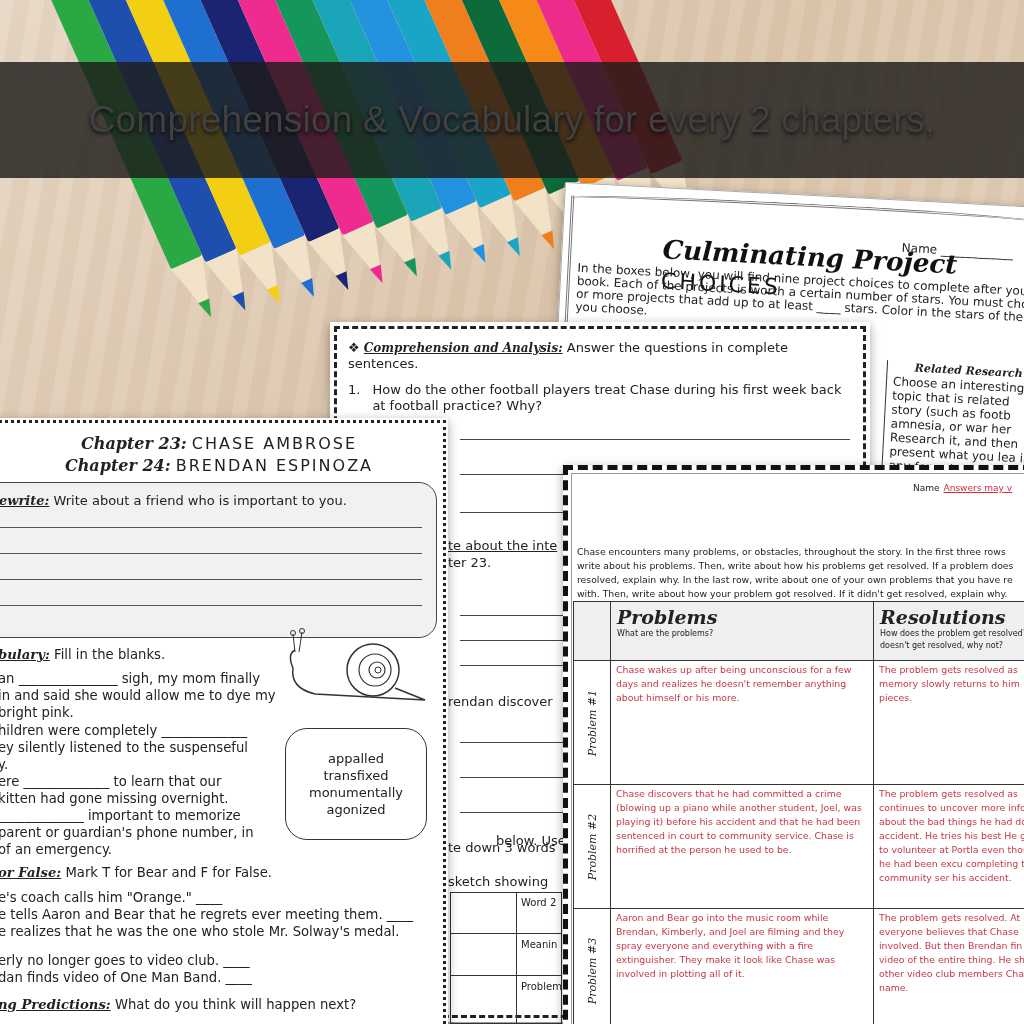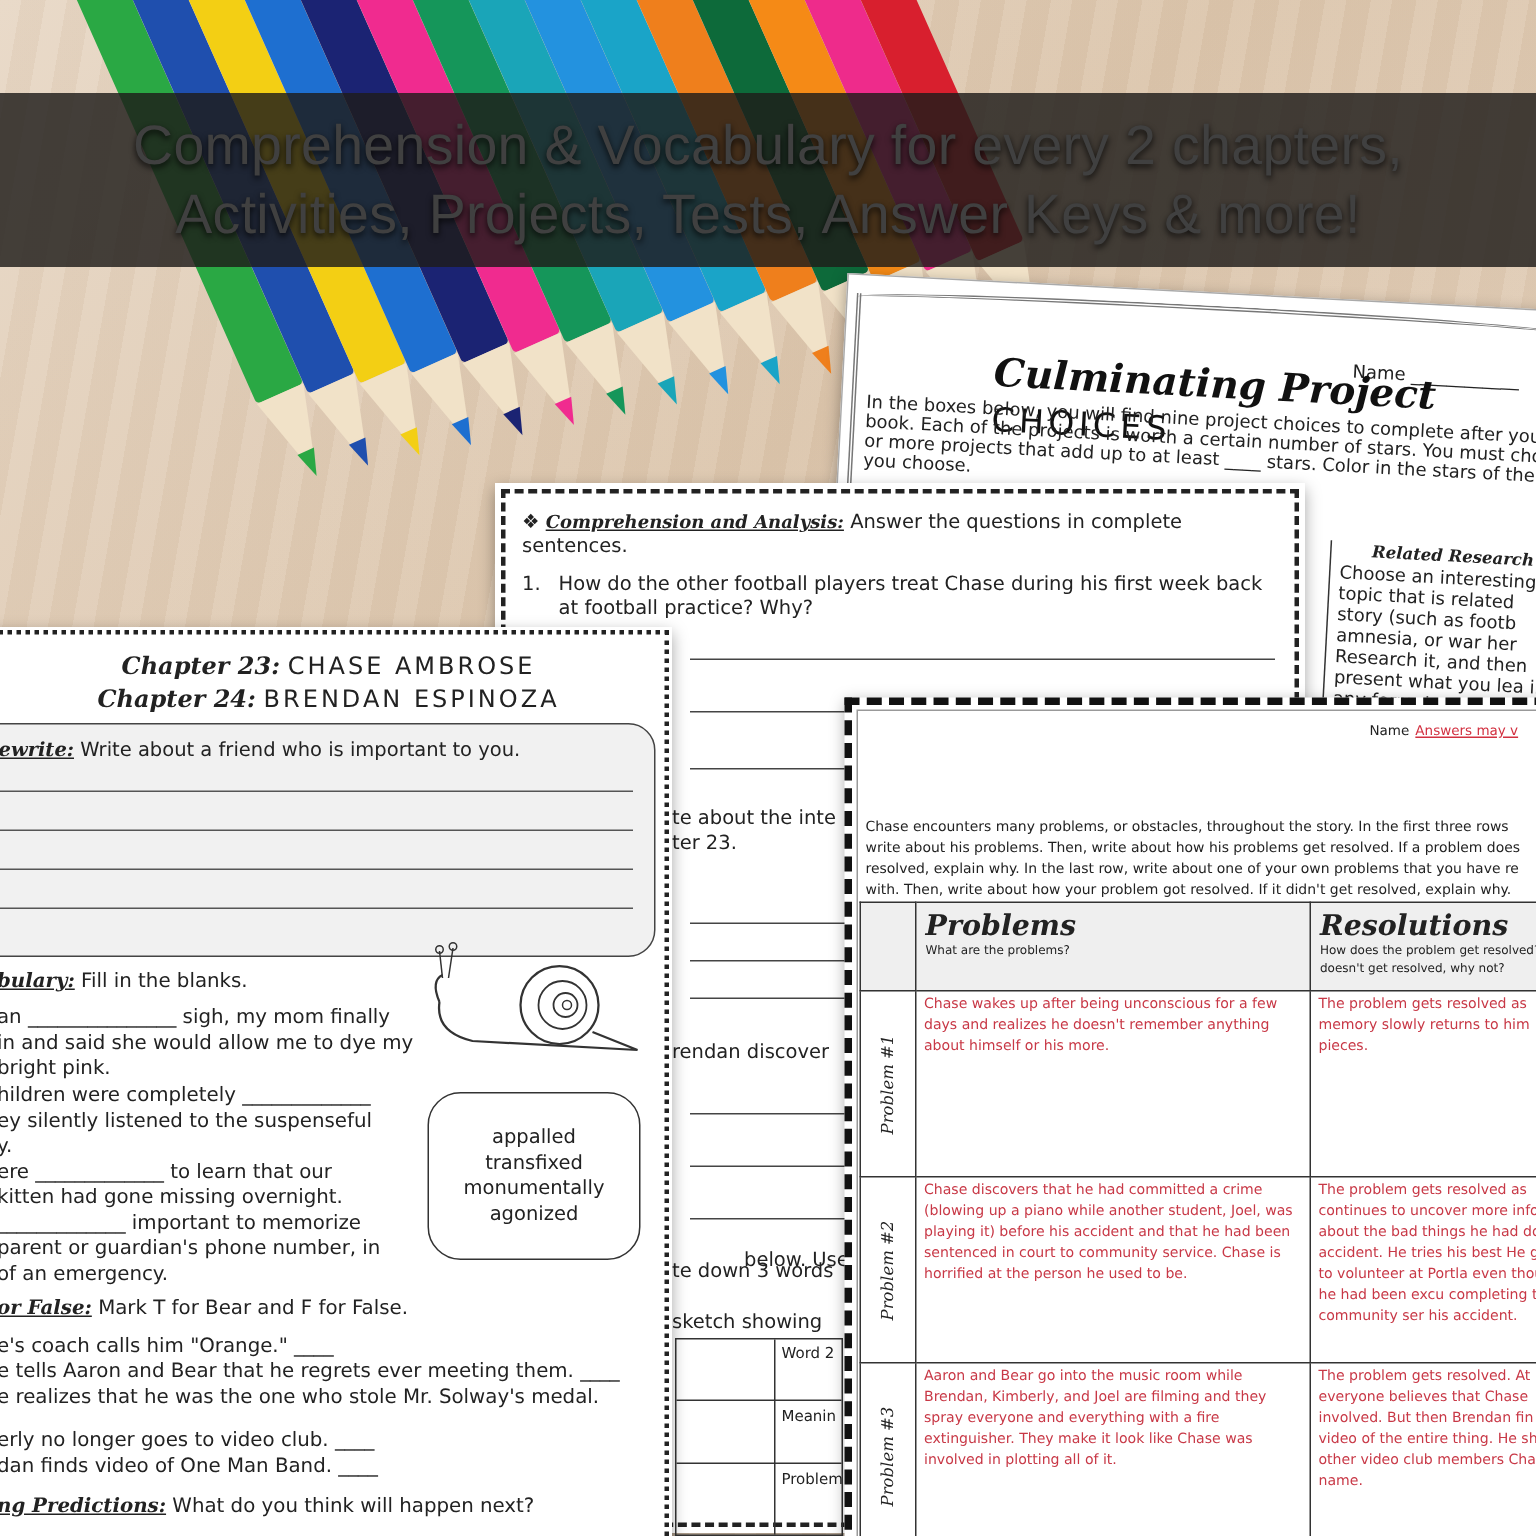--- a/index.html
+++ b/index.html
@@ -162,21 +162,21 @@
     <span class="hand" style="text-decoration:underline;font-size:12px;">Comprehension and Analysis:</span>
     <span>Answer the questions in complete sentences.</span>
   </div>
   <div class="q">
     <span>1.</span>
     <span>How do the other football players treat Chase during his first week back at football practice? Why?</span>
   </div>
   <div class="rule" style="top:117px;"></div>
   <div class="rule" style="top:152px;"></div>
   <div class="rule" style="top:190px;"></div>
-  <div class="snip" style="top:216px;">te about the inte</div>
+  <div class="snip" style="top:216px;text-decoration:underline;">te about the inte</div>
   <div class="snip" style="top:233px;">ter 23.</div>
   <div class="rule" style="top:293px;"></div>
   <div class="rule" style="top:318px;"></div>
   <div class="rule" style="top:343px;"></div>
   <div class="snip" style="top:372px;">rendan discover</div>
   <div class="rule" style="top:420px;"></div>
   <div class="rule" style="top:455px;"></div>
   <div class="rule" style="top:490px;"></div>
   <div class="snip" style="top:518px;">te down 3 words</div>
   <div class="snip" style="top:511px;padding-left:48px;">below. Use a dict</div>
@@ -290,14 +290,13 @@
           </td>
       <td class="c">Aaron and Bear go into the music room while Brendan, Kimberly, and Joel are filming and they spray everyone and everything with a fire extinguisher. They make it look like Chase was involved in plotting all of it.</td>
       <td class="c">The problem gets resolved. At everyone believes that Chase involved. But then Brendan fin video of the entire thing. He sh the other video club members Chase's name.</td>
     </tr>
   </tbody>
     </table>
 </div>
 
 <div class="banner">
   <div class="line">Comprehension &amp; Vocabulary for every 2 chapters,</div>
-  <div class="line">Activities, Projects, Tests, Answer Keys &amp; more!</div>
 </div>
 
 </body></html>

